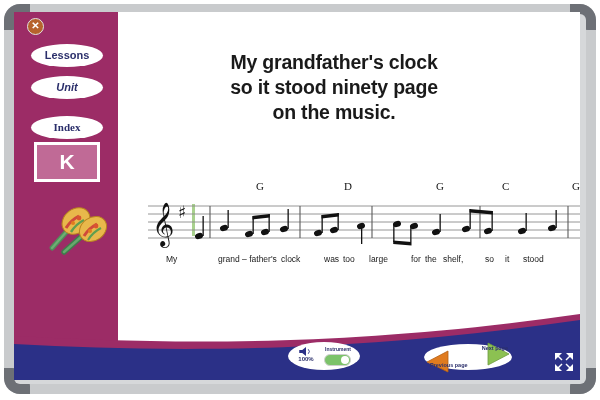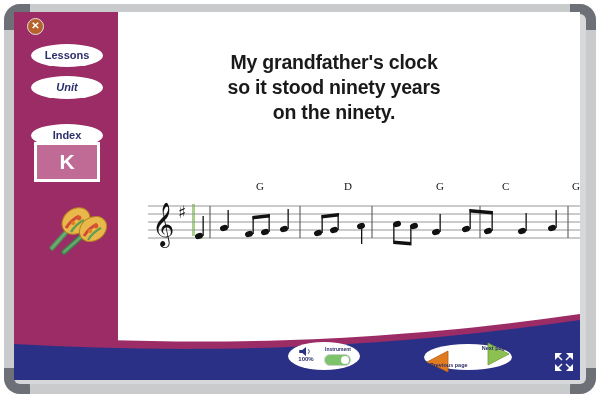--- a/index.html
+++ b/index.html
@@ -102,21 +102,21 @@
     border-radius: 50%;
     color: #2b2f6b;
     font-size: 11px;
     font-weight: bold;
     line-height: 23px;
     text-align: center;
     cursor: pointer;
   }
   .oval-1 { top: 32px; }
   .oval-2 { top: 64px; font-style: italic; }
-  .oval-3 { top: 112px; }
+  .oval-3 { top: 104px; font-family: Liberation Serif, serif; }
 
   .level-box {
     position: absolute;
     left: 20px;
     top: 130px;
     width: 66px;
     height: 40px;
     background: #c06a96;
     border: 3px solid #ffffff;
     box-sizing: border-box;
@@ -368,22 +368,22 @@
           <rect x="11" y="17" width="38" height="5" fill="#2b3087" rx="1"></rect>
           <text x="30" y="21.3" font-family="Liberation Sans, sans-serif" font-size="4.4" font-weight="bold" fill="#ffffff" text-anchor="middle">music express</text>
         </svg>
       </div>
     </div>
 
     <div class="content">
 
       <div class="lyrics-title">
         <div>My grandfather's clock</div>
-        <div>so it stood ninety years</div>
-        <div>on the ninety.</div>
+        <div>so it stood ninety page</div>
+        <div>on the music.</div>
       </div>
 
       <div class="score">
 
         <div class="chord-row">
           <span class="chord" style="left:108px">G</span>
           <span class="chord" style="left:196px">D</span>
           <span class="chord" style="left:288px">G</span>
           <span class="chord" style="left:354px">C</span>
           <span class="chord" style="left:424px">G</span>
@@ -455,20 +455,34 @@
             <polygon points="321.5,13 344.8,15 344.8,18.4 321.5,16.4"></polygon>
 
             <ellipse cx="374" cy="35" rx="4.1" ry="3" transform="rotate(-18 374 35)"></ellipse>
             <rect x="377.5" y="17" width="1.3" height="18"></rect>
 
             <ellipse cx="404" cy="32" rx="4.1" ry="3" transform="rotate(-18 404 32)"></ellipse>
             <rect x="407.5" y="14" width="1.3" height="18"></rect>
           </g>
         </svg>
 
+        <div class="lyric-row">
+          <span class="lyric" style="left:18px">My</span>
+          <span class="lyric" style="left:70px">grand – father's</span>
+          <span class="lyric" style="left:133px">clock</span>
+          <span class="lyric" style="left:176px">was</span>
+          <span class="lyric" style="left:195px">too</span>
+          <span class="lyric" style="left:221px">large</span>
+          <span class="lyric" style="left:263px">for</span>
+          <span class="lyric" style="left:277px">the</span>
+          <span class="lyric" style="left:295px">shelf,</span>
+          <span class="lyric" style="left:337px">so</span>
+          <span class="lyric" style="left:357px">it</span>
+          <span class="lyric" style="left:375px">stood</span>
+        </div>
       </div>
     </div>
 
     <div class="wave-band">
       <svg width="566" height="66" viewBox="0 0 566 66" style="position:absolute;left:0;top:0">
 
         <path d="M0,22 C150,30 330,34 566,0 L566,66 L0,66 Z" fill="#9c2c66"></path>
 
         <path d="M0,30 C150,38 330,40 566,6 L566,66 L0,66 Z" fill="#2b3087"></path>
       </svg>

